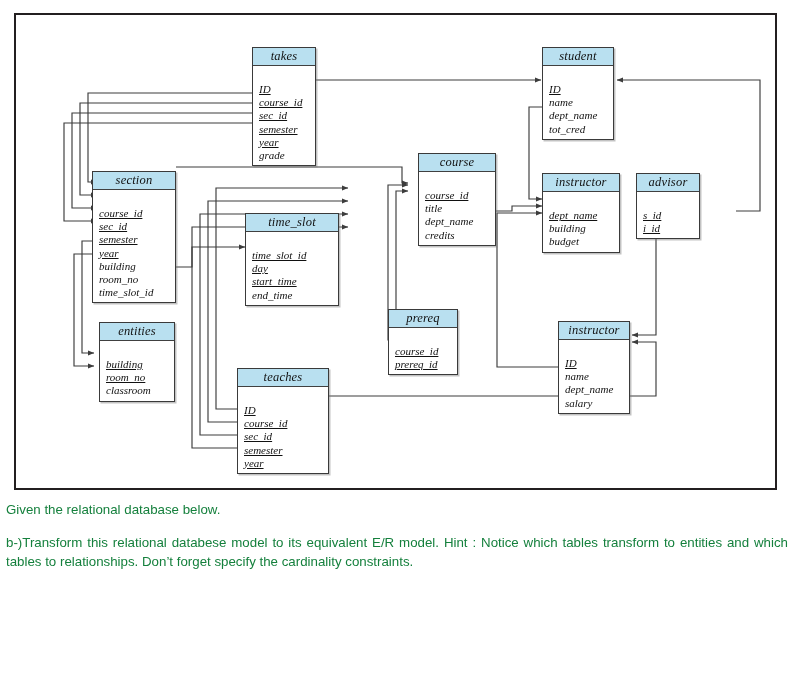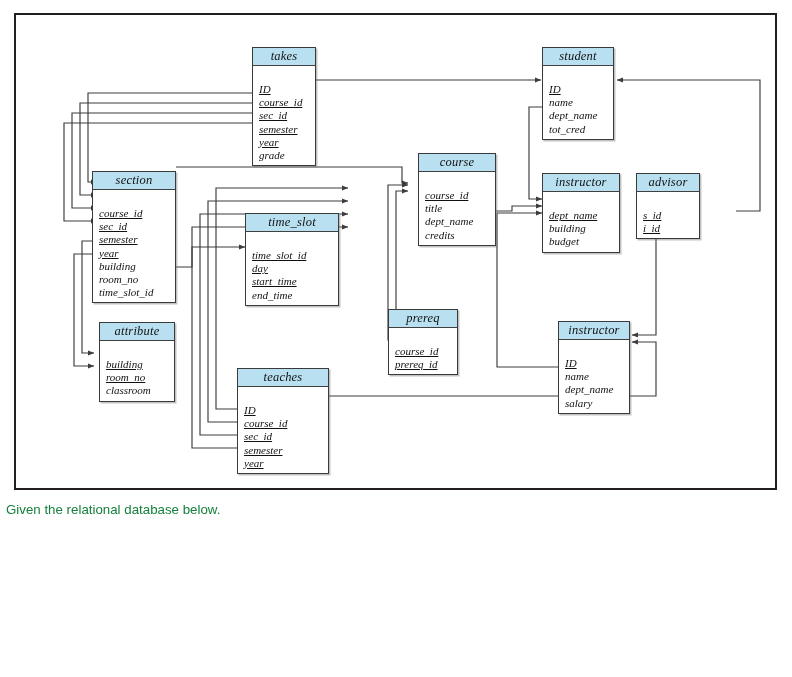--- a/index.html
+++ b/index.html
@@ -201,21 +201,21 @@
         <div class="tbl" style="left: 542px; top: 306px; width: 72px;">
           <div class="tbl-hdr">instructor</div>
           <div class="tbl-body">
             <div class="attr pk">ID</div>
             <div class="attr">name</div>
             <div class="attr">dept_name</div>
             <div class="attr">salary</div>
           </div>
         </div>
         <div class="tbl" style="left: 83px; top: 307px; width: 76px;">
-          <div class="tbl-hdr">attribute</div>
+          <div class="tbl-hdr">entities</div>
           <div class="tbl-body">
             <div class="attr pk">building</div>
             <div class="attr pk">room_no</div>
             <div class="attr">classroom</div>
           </div>
         </div>
         <div class="tbl" style="left: 221px; top: 353px; width: 92px;">
           <div class="tbl-hdr">teaches</div>
           <div class="tbl-body">
             <div class="attr pk">ID</div>
@@ -226,15 +226,16 @@
           </div>
         </div>
       </div>
   </div>
 
   <div id="questions">
     <p class="qline">Given the relational database below.</p>
 
 
 
+    <p class="qline justify">b-)Transform this relational databese model to its equivalent E/R model. Hint : Notice which tables transform to entities and which tables to relationships. Don’t forget specify the cardinality constraints.</p>
   </div>
 
 </div>
 
 </body></html>

